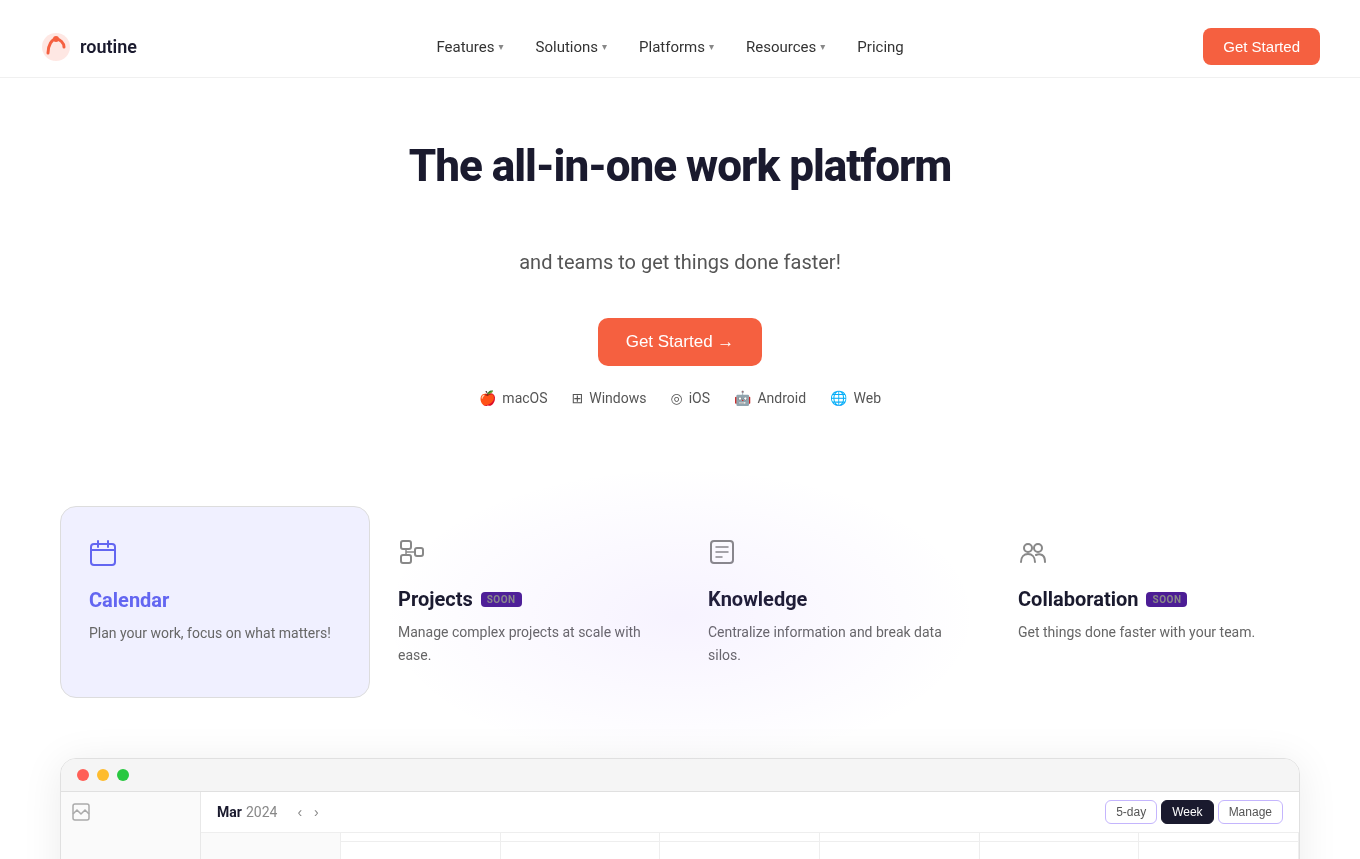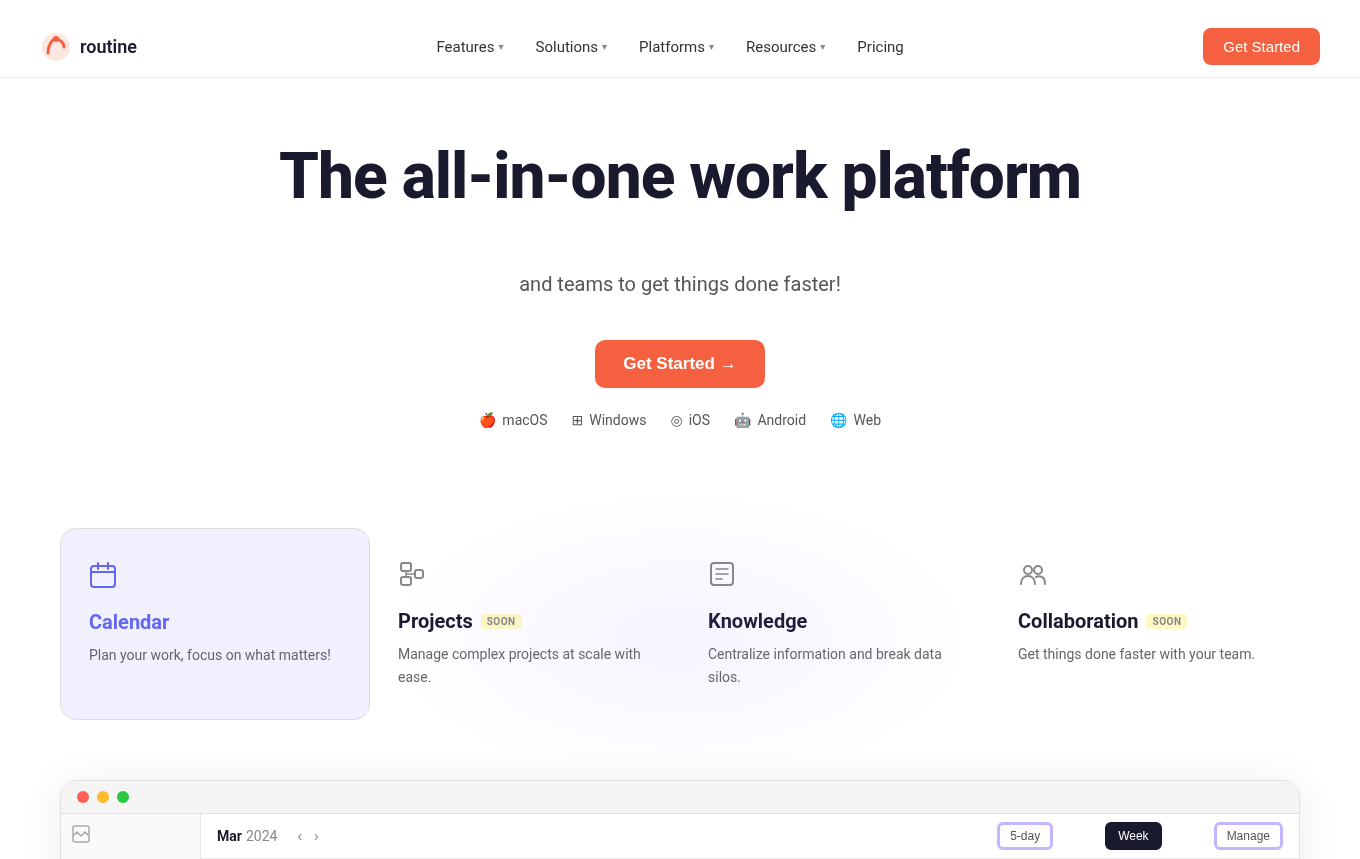--- a/index.html
+++ b/index.html
@@ -25,48 +25,48 @@
       background: #f56040; color: #fff; border: none;
       padding: 10px 20px; border-radius: 8px; font-size: 15px;
       font-weight: 500; cursor: pointer;
     }
 
     
     .hero {
       text-align: center; padding: 80px 20px 40px;
     }
     .hero-title {
-      font-size: 64px; font-weight: 800; color: #1a1a2e; line-height: 1.1;
+      font-size: 44px; font-weight: 800; color: #1a1a2e; line-height: 1.1;
       margin-bottom: 24px; letter-spacing: -1px;
     }
     .hero-subtitle { font-size: 20px; color: #555; line-height: 1.6; margin-bottom: 40px; }
     .hero-cta {
       background: #f56040; color: #fff; border: none;
       padding: 14px 28px; border-radius: 10px; font-size: 17px;
-      font-weight: 700; cursor: pointer; display: inline-flex; align-items: center; gap: 8px;
+      font-weight: 400; cursor: pointer; display: inline-flex; align-items: center; gap: 8px;
       margin-bottom: 24px;
     }
     .hero-platforms { display: flex; align-items: center; justify-content: center; gap: 24px; font-size: 14px; color: #555; }
     .platform-item { display: flex; align-items: center; gap: 6px; }
 
     
     .features {
       display: grid; grid-template-columns: repeat(4, 1fr);
       gap: 0; padding: 40px 60px; margin-top: 20px;
     }
     .feature-card {
       padding: 32px 28px; border-radius: 16px; cursor: pointer;
       transition: background 0.2s;
     }
     .feature-card.active { background: #f0f0ff; border: 1.5px solid #ddd; }
     .feature-icon { font-size: 28px; margin-bottom: 14px; display: block; }
     .feature-title { font-size: 20px; font-weight: 700; margin-bottom: 10px; display: flex; align-items: center; gap: 8px; }
     .feature-title.active-title { color: #6366f1; }
     .soon-badge {
-      background: #fef9c3; color: #888; font-size: 10px;
+      background: #4c1d95; color: #888; font-size: 10px;
       font-weight: 700; padding: 2px 6px; border-radius: 4px; letter-spacing: 0.5px;
     }
     .feature-desc { font-size: 14px; color: #666; line-height: 1.6; }
 
     
     .app-preview {
       margin: 20px 60px; border-radius: 16px; overflow: hidden;
       border: 1px solid #e0e0e0; background: #fff;
       box-shadow: 0 4px 40px rgba(0,0,0,0.08);
     }
@@ -86,22 +86,22 @@
     .app-toolbar {
       display: flex; align-items: center; justify-content: space-between;
       padding: 8px 16px; border-bottom: 1px solid #eee; background: #fff;
     }
     .app-date { font-size: 14px; font-weight: 600; display: flex; align-items: center; gap: 4px; }
     .app-date .year { color: #888; font-weight: 400; }
     .app-nav-btns { display: flex; gap: 4px; }
     .app-nav-btn { border: none; background: none; cursor: pointer; color: #888; font-size: 14px; padding: 2px 4px; }
     .app-view-btns { display: flex; gap: 4px; align-items: center; }
     .app-view-btn {
-      border: 3px solid #c4b5fd; background: #fff; border-radius: 6px;
-      padding: 4px 10px; font-size: 12px; cursor: pointer; color: #555; margin-left: 48px;
+      border: 1px solid #c4b5fd; background: #fff; border-radius: 6px;
+      padding: 4px 10px; font-size: 12px; cursor: pointer; color: #555;
     }
     .app-view-btn.active { background: #1a1a2e; color: #fff; border-color: #1a1a2e; }
 
     .app-calendar { flex: 1; display: flex; }
     .app-tasks { width: 140px; border-right: 1px solid #eee; padding: 8px; background: #fafafa; }
 
     .app-week { flex: 1; display: grid; grid-template-columns: repeat(6, 1fr); }
     .day-col { border-right: 1px solid #eee; }
     .day-header { font-size: 11px; color: #888; padding: 4px 6px; border-bottom: 1px solid #eee; display: flex; gap: 4px; }
 

